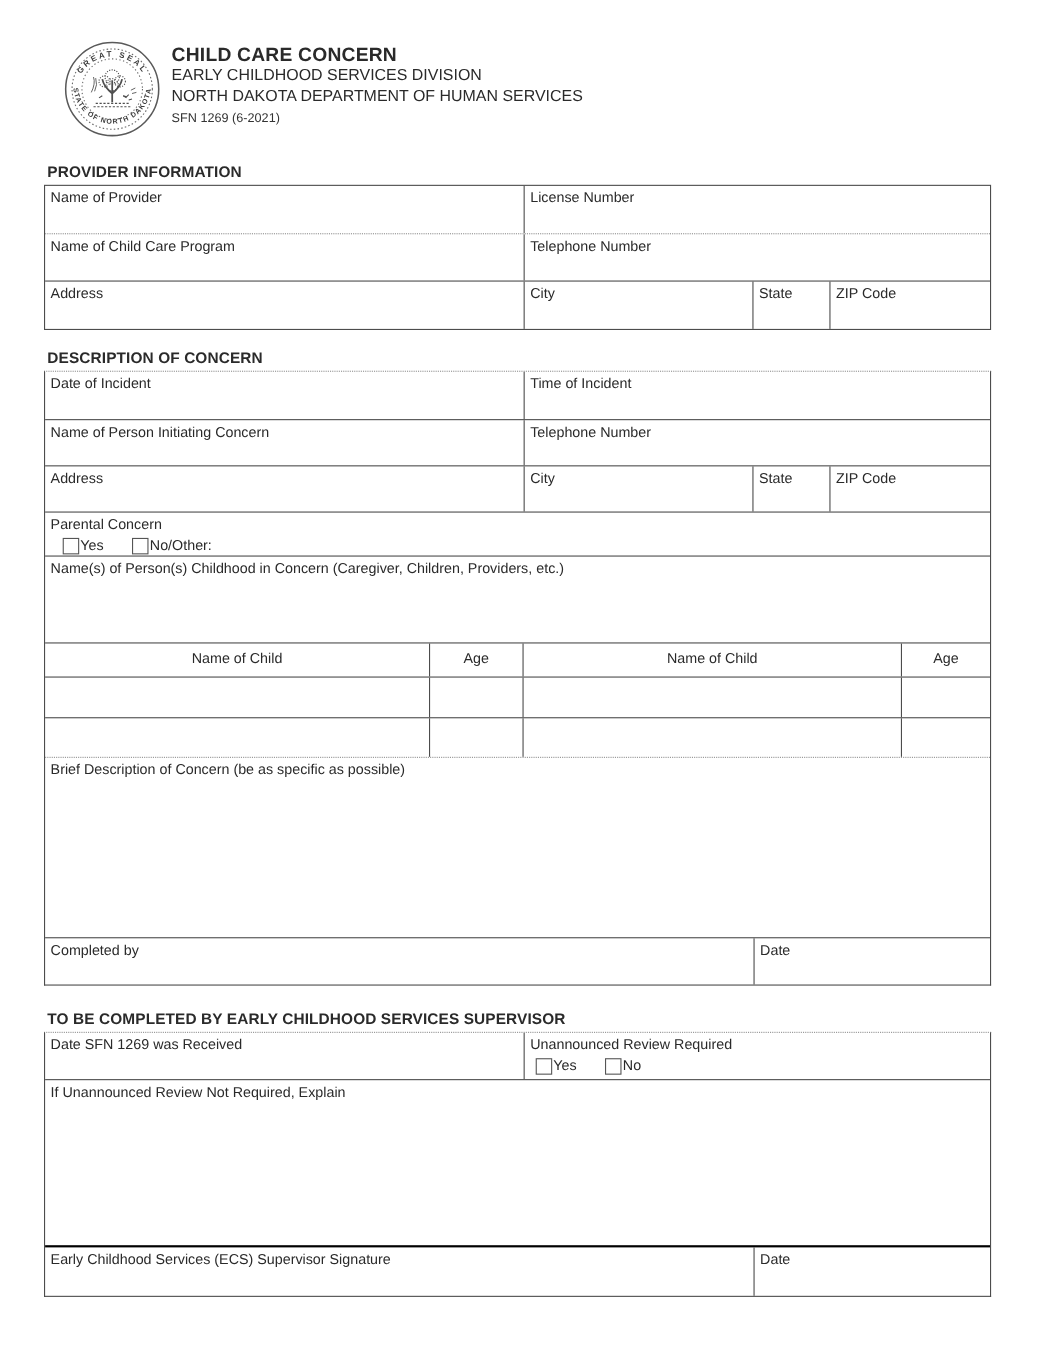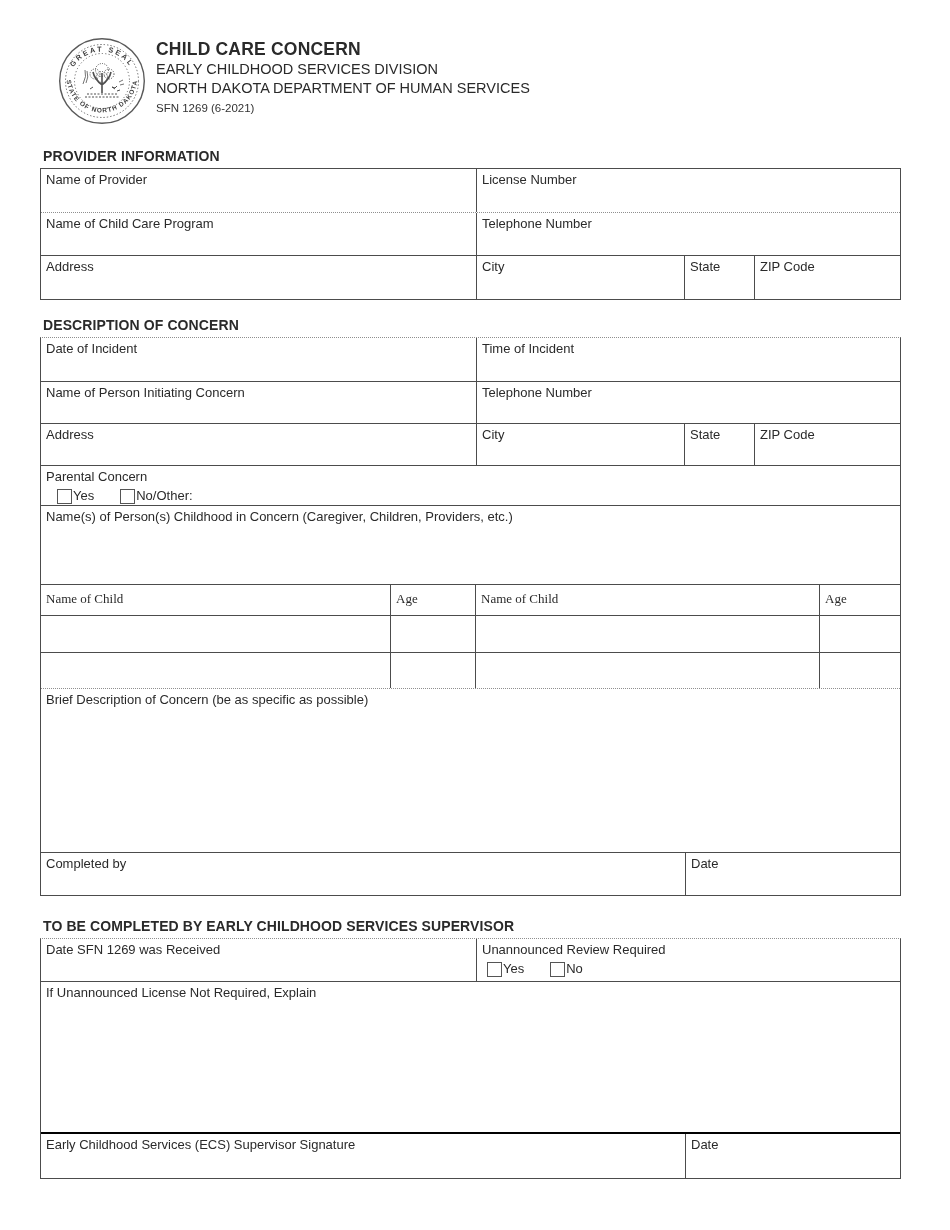--- a/index.html
+++ b/index.html
@@ -37,21 +37,21 @@
   .w644{width:644px;flex:none;}
   .w349{width:349px;flex:none;}
   .w85{width:85px;flex:none;}
   .w344{width:344px;flex:none;}
   .grow{flex:1;}
 
   .h43{height:43px;} .h42{height:42px;} .h44{height:44px;} .h40{height:40px;}
   .h79{height:79px;} .h31{height:31px;} .h37{height:37px;} .h36{height:36px;}
   .h164{height:164px;} .h151{height:151px;} .h46{height:46px;}
 
-  .ctr{text-align:left;padding-top:6px;font-family:Liberation Serif, serif;}
+  .ctr{text-align:center;padding-top:6px;}
 
   
   .cbline{display:flex;align-items:center;margin-top:3px;}
   .cb{display:inline-block;width:15px;height:15px;border:1px solid #555;background:#fff;
       flex:none;box-sizing:border-box;}
   .cb-label{font-size:13px;margin-left:1px;}
   .sp18{width:26px;flex:none;}
   .ind11{padding-left:11px;}
   .ind5{padding-left:5px;}
 </style>
@@ -226,21 +226,21 @@
           <span class="cb"></span>
           <span class="cb-label">Yes</span>
           <span class="sp18"></span>
           <span class="cb"></span>
           <span class="cb-label">No</span>
         </div>
       </div>
     </div>
     <div class="frow h151">
       <div class="fcell grow">
-        <span>If Unannounced License Not Required, Explain</span>
+        <span>If Unannounced Review Not Required, Explain</span>
       </div>
     </div>
     <div class="frow h46 thick">
       <div class="fcell w644">
         <span>Early Childhood Services (ECS) Supervisor Signature</span>
       </div>
       <div class="fcell grow">
         <span>Date</span>
       </div>
     </div>

